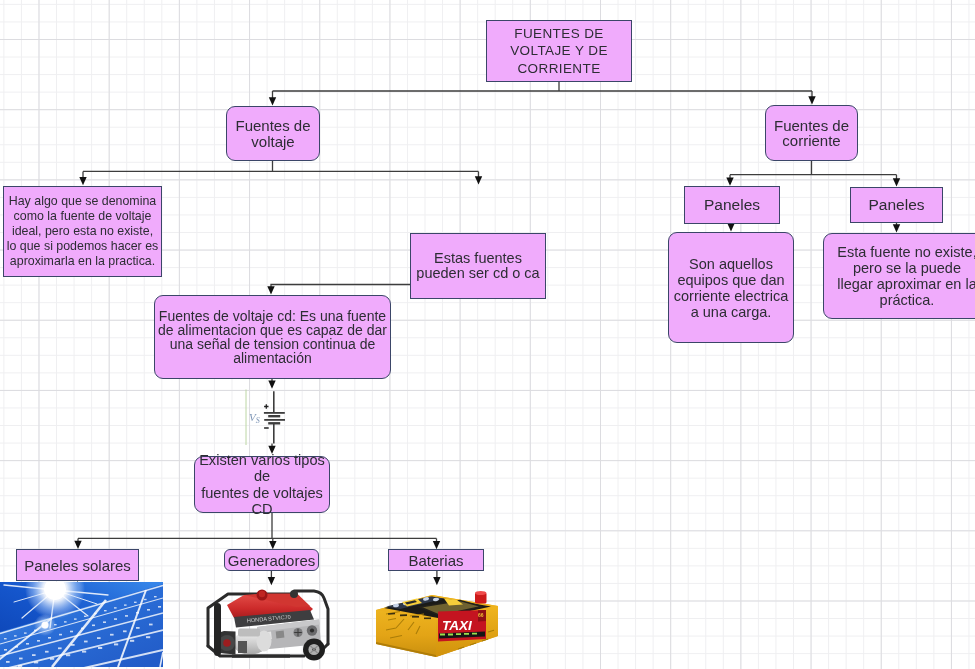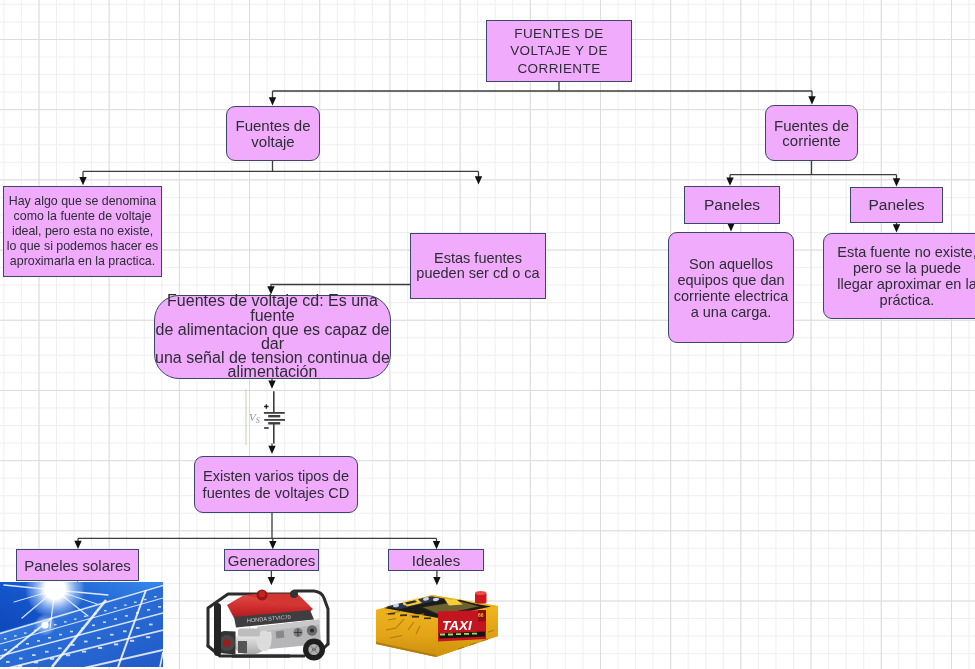--- a/index.html
+++ b/index.html
@@ -82,25 +82,25 @@
     <path d="M264.1,428 h4.6" stroke="#222" stroke-width="1.5"></path>
   </g>
   <text x="249" y="421" font-family="Liberation Serif,serif" font-style="italic" font-size="11" fill="#7e96b6">V<tspan font-size="8" dy="2">S</tspan></text>
 </svg>
 
 <div class="box" style="left:486px;top:20px;width:146px;height:62px;font-size:13.5px;line-height:17.5px;letter-spacing:.4px;">FUENTES DE<br>VOLTAJE Y DE<br>CORRIENTE</div>
 <div class="box r" style="left:226px;top:106px;width:94px;height:55px;font-size:15px;line-height:15.5px;">Fuentes de<br>voltaje</div>
 <div class="box r" style="left:765px;top:105px;width:93px;height:56px;font-size:15px;line-height:15.5px;">Fuentes de<br>corriente</div>
 <div class="box" style="left:3px;top:186px;width:159px;height:91px;font-size:12.4px;line-height:15px;">Hay algo que se denomina<br>como la fuente de voltaje<br>ideal, pero esta no existe,<br>lo que si podemos hacer es<br>aproximarla en la practica.</div>
 <div class="box" style="left:410px;top:185px;width:136px;height:66px;font-size:14.5px;line-height:15.2px;margin-top:48px;">Estas fuentes<br>pueden ser cd o ca</div>
-<div class="box r" style="left:154px;top:295px;width:237px;height:84px;font-size:16px;line-height:14.2px;border-radius:25px;">Fuentes de voltaje cd: Es una fuente<br>de alimentacion que es capaz de dar<br>una señal de tension continua de<br>alimentación</div>
-<div class="box r" style="left:194px;top:456px;width:164px;height:57px;font-size:14.6px;line-height:16.5px;">Existen varios tipos de<br>fuentes de voltajes CD</div>
+<div class="box r" style="left:154px;top:295px;width:237px;height:84px;font-size:14px;line-height:14.2px;">Fuentes de voltaje cd: Es una fuente<br>de alimentacion que es capaz de dar<br>una señal de tension continua de<br>alimentación</div>
+<div class="box r" style="left:194px;top:456px;width:136px;height:57px;font-size:14.6px;line-height:16.5px;">Existen varios tipos de<br>fuentes de voltajes CD</div>
 <div class="box" style="left:16px;top:549px;width:123px;height:32px;font-size:15px;">Paneles solares</div>
-<div class="box" style="left:224px;top:549px;width:95px;height:22px;font-size:15px;">Generadores</div>
-<div class="box" style="left:388px;top:549px;width:96px;height:22px;font-size:15px;">Ideales</div>
+<div class="box" style="left:224px;top:549px;width:95px;height:22px;font-size:15px;border-radius:6px;">Generadores</div>
+<div class="box" style="left:388px;top:549px;width:96px;height:22px;font-size:15px;">Baterias</div>
 <div class="box" style="left:684px;top:186px;width:96px;height:38px;font-size:15.5px;">Paneles</div>
 <div class="box" style="left:850px;top:187px;width:93px;height:36px;font-size:15.5px;">Paneles</div>
 <div class="box r" style="left:668px;top:232px;width:126px;height:111px;font-size:14.5px;line-height:16px;">Son aquellos<br>equipos que dan<br>corriente electrica<br>a una carga.</div>
 <div class="box r" style="left:823px;top:233px;width:168px;height:86px;font-size:14.5px;line-height:16px;">Esta fuente no existe,<br>pero se la puede<br>llegar aproximar en la<br>práctica.</div>
 
 <svg class="lay" style="left:0;top:582px;z-index:3" width="163" height="85" viewBox="0 0 163 85">
   <defs>
     <linearGradient id="sky" x1="0" y1="1" x2="0.9" y2="0">
       <stop offset="0" stop-color="#0a3fae"></stop>
       <stop offset="0.55" stop-color="#1556cc"></stop>

